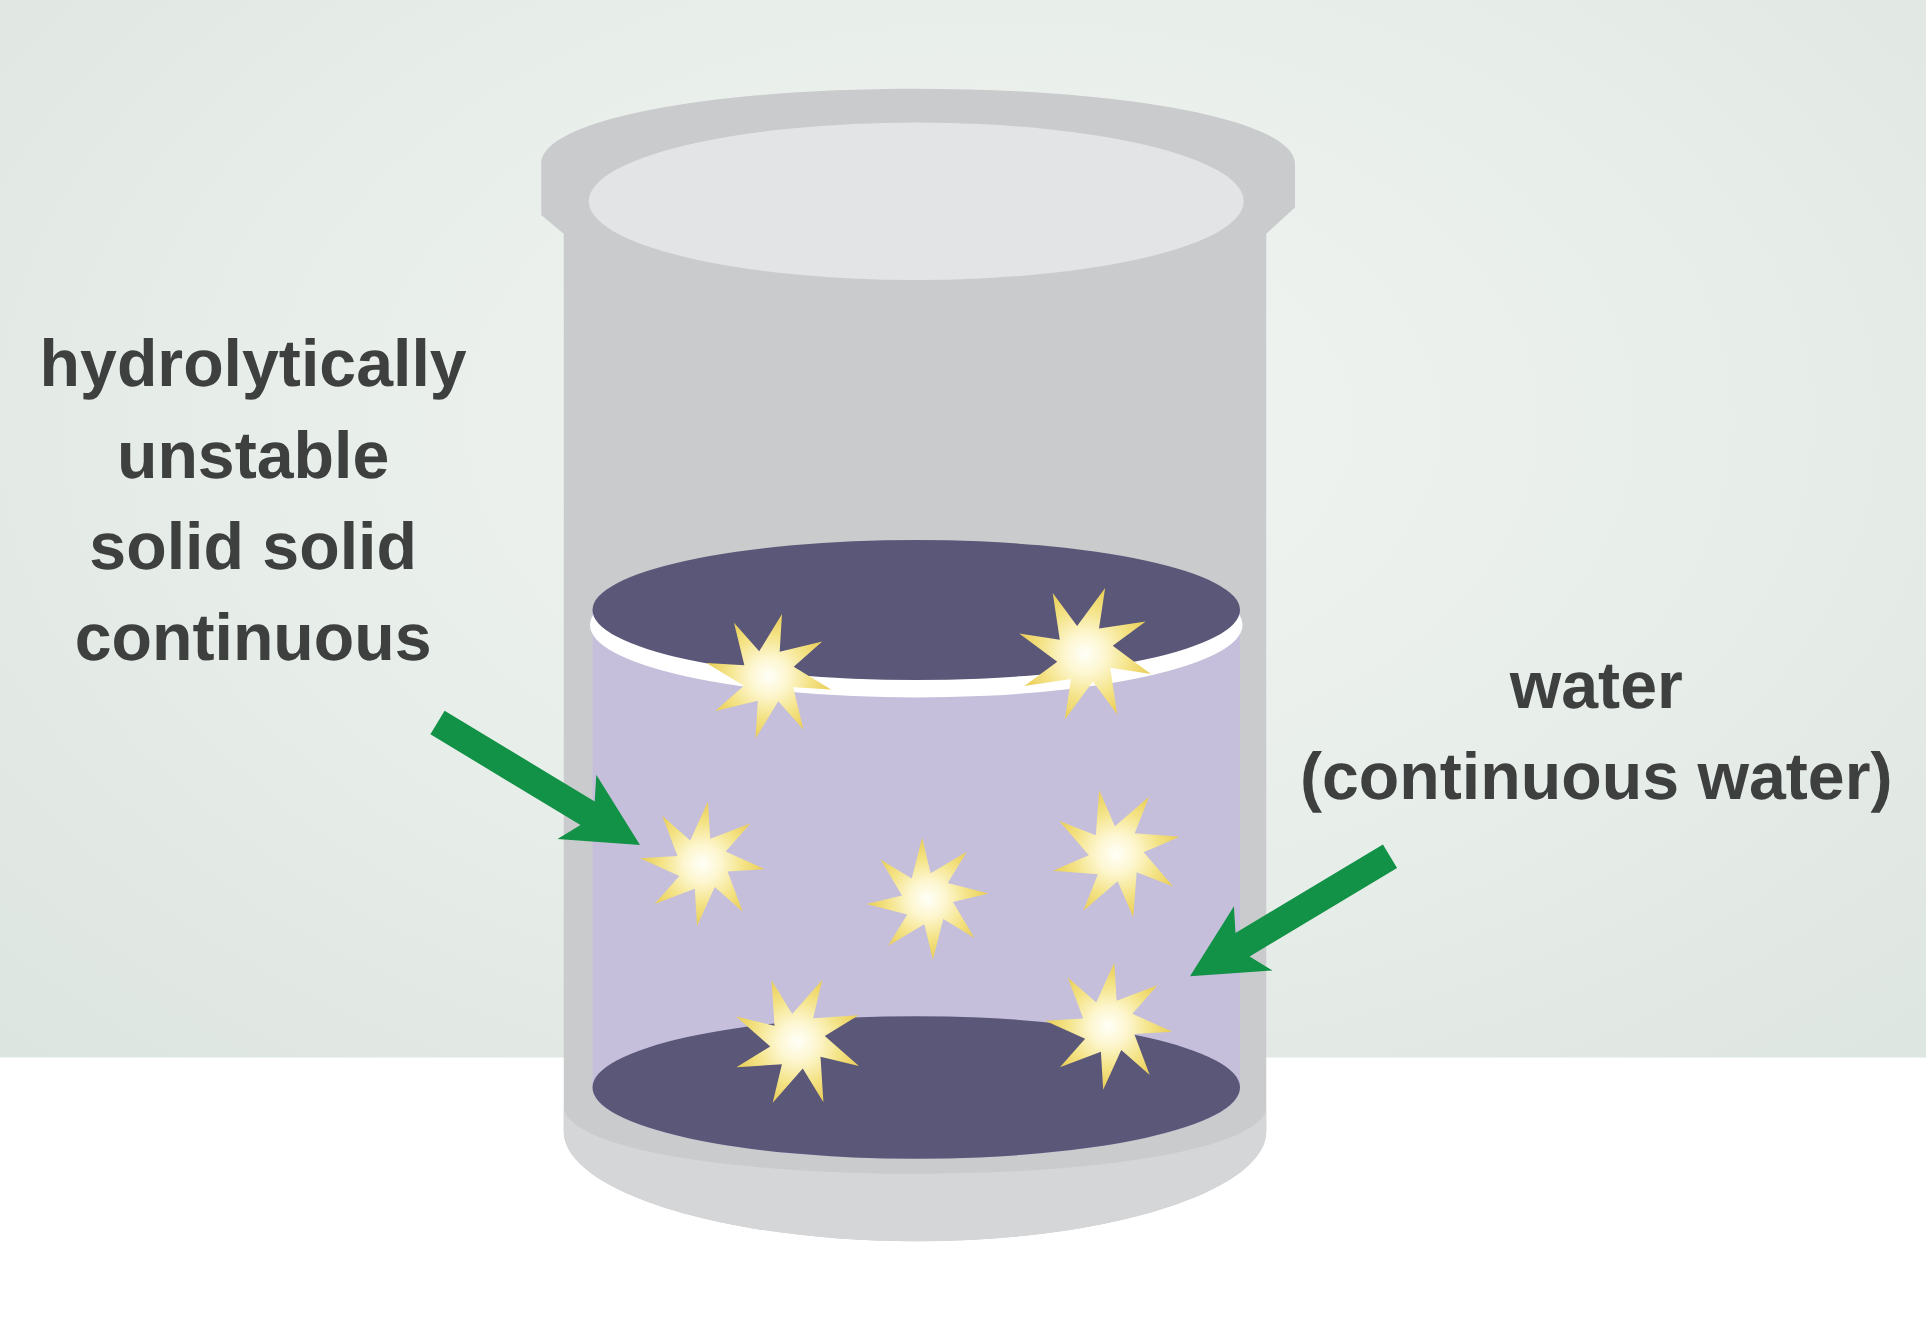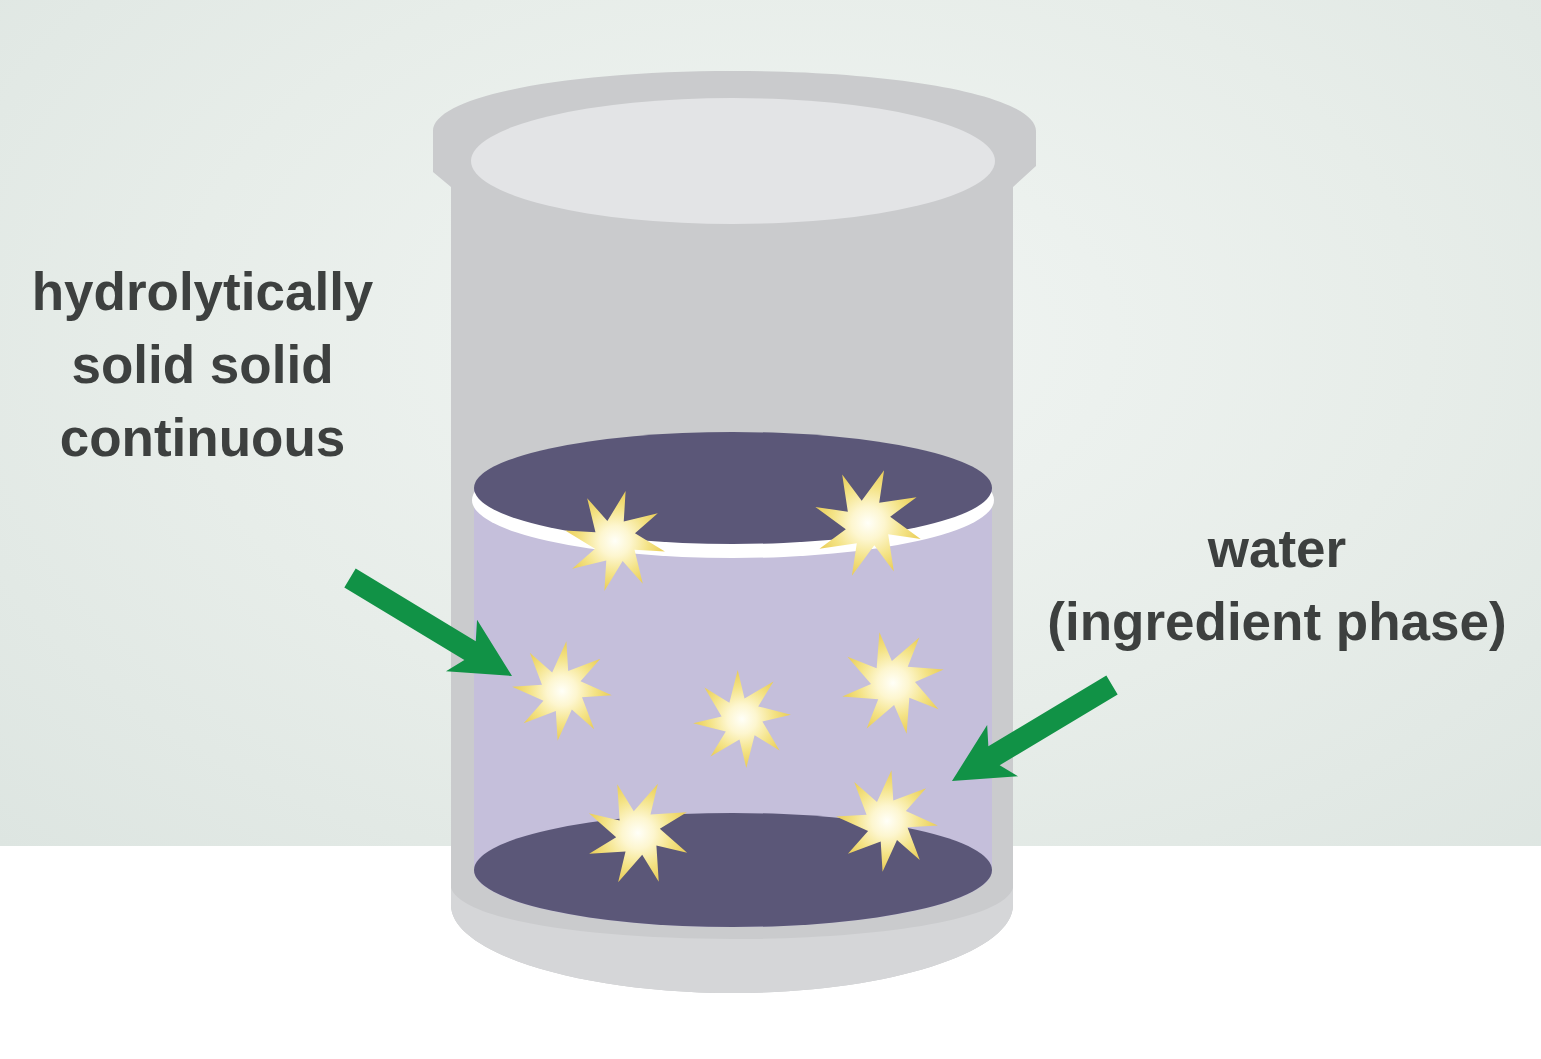--- a/index.html
+++ b/index.html
@@ -83,22 +83,23 @@
         <use href="#star8" transform="translate(887 821) rotate(-40) scale(1.02)" fill="url(#starGrad)"></use>
       </g>
     <g id="arrows-layer">
         <path d="M0,-11 L140.33568073662184,-11 L130.33568073662184,-30 L189.33568073662184,0 L130.33568073662184,30 L140.33568073662184,11 L0,11 Z" transform="translate(350 578) rotate(31.17134902771985)" fill="#119246"></path>
         <path d="M0,-11 L137.5904606350496,-11 L127.5904606350496,-30 L186.5904606350496,0 L127.5904606350496,30 L137.5904606350496,11 L0,11 Z" transform="translate(1112 685) rotate(149.03624346792648)" fill="#119246"></path>
       </g>
   </svg>
 
   <div class="label label-left">
     <div>hydrolytically</div>
+    <div>unstable</div>
     <div>solid solid</div>
     <div>continuous</div>
   </div>
 
   <div class="label label-right">
     <div>water</div>
-    <div>(ingredient phase)</div>
+    <div>(continuous water)</div>
   </div>
 
 </div>
 
 </body></html>

